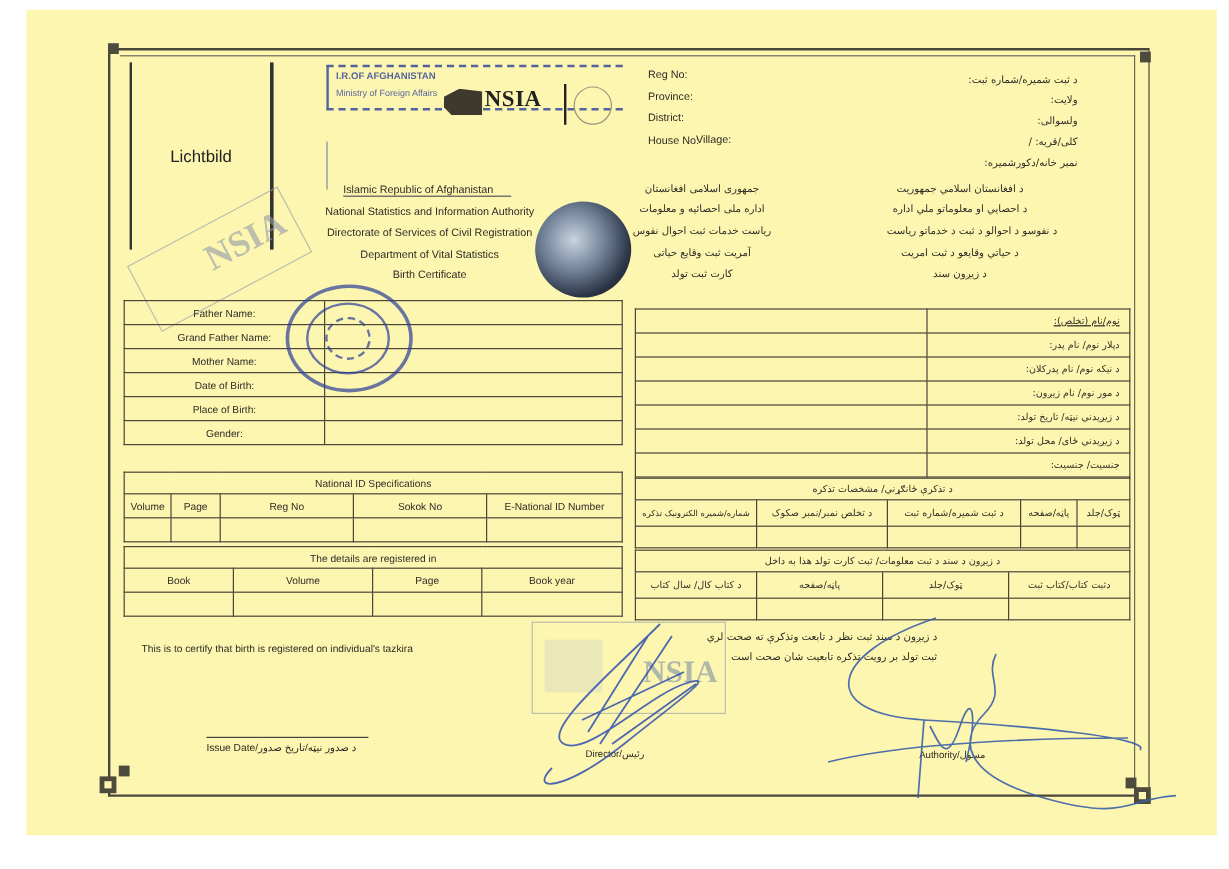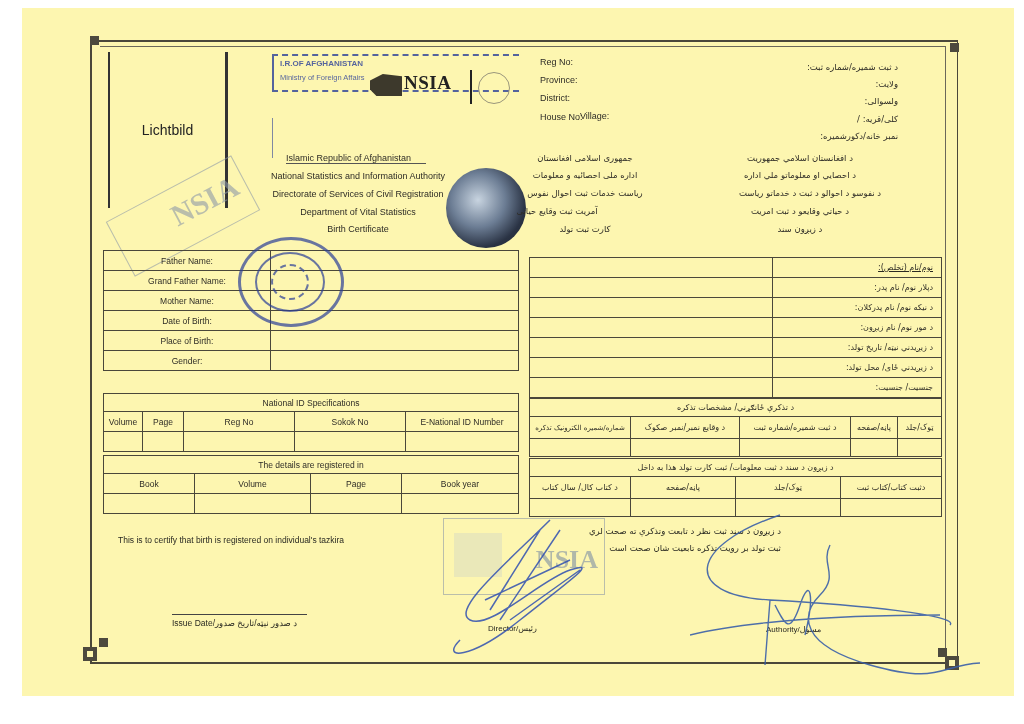--- a/index.html
+++ b/index.html
@@ -72,21 +72,21 @@
 <div class="en-hdr" style="top:171px;">National Statistics and Information Authority</div>
 <div class="en-hdr" style="top:189px;">Directorate of Services of Civil Registration</div>
 <div class="en-hdr" style="top:207px;">Department of Vital Statistics</div>
 <div class="en-hdr" style="top:224px;">Birth Certificate</div>
 
 <div class="hologram"></div>
 
 <div class="fa-hdr" style="left:520px;top:153px;width:130px;">جمهوری اسلامی افغانستان</div>
 <div class="fa-hdr" style="left:520px;top:170px;width:130px;">اداره ملی احصائیه و معلومات</div>
 <div class="fa-hdr" style="left:520px;top:188px;width:130px;">ریاست خدمات ثبت احوال نفوس</div>
-<div class="fa-hdr" style="left:492px;top:206px;width:130px;">آمریت ثبت وقایع حیاتی</div>
+<div class="fa-hdr" style="left:520px;top:206px;width:130px;">آمریت ثبت وقایع حیاتی</div>
 <div class="fa-hdr" style="left:520px;top:224px;width:130px;">کارت ثبت تولد</div>
 
 <div class="fa-hdr" style="left:730px;top:153px;width:140px;">د افغانستان اسلامي جمهوریت</div>
 <div class="fa-hdr" style="left:730px;top:170px;width:140px;">د احصایي او معلوماتو ملي اداره</div>
 <div class="fa-hdr" style="left:730px;top:188px;width:160px;">د نفوسو د احوالو د ثبت د خدماتو ریاست</div>
 <div class="fa-hdr" style="left:730px;top:206px;width:140px;">د حیاتي وقایعو د ثبت امریت</div>
 <div class="fa-hdr" style="left:730px;top:224px;width:140px;">د زیږون سند</div>
 
 <div class="reg-lbl" style="top:57px;">Reg No:</div>
 <div class="reg-lbl" style="top:75px;">Province:</div>
@@ -193,21 +193,21 @@
   </tbody>
 </table>
 
 <table class="tbl-fa" style="left:529px;top:398px;width:413px;">
   <tbody>
     <tr style="height:18px;">
         <td colspan="5">د تذکرې ځانګړني/ مشخصات تذکره</td>
       </tr>
     <tr style="height:22px;">
       <td class="small-fa" style="width:100px;">شماره/شمیره الکترونیک تذکره</td>
-      <td style="width:108px;">د وقایع نمبر/نمبر صکوک</td>
+      <td style="width:108px;">د تخلص نمبر/نمبر صکوک</td>
       <td style="width:110px;">د ثبت شمیره/شماره ثبت</td>
       <td style="width:46px;">پاڼه/صفحه</td>
       <td>ټوک/جلد</td>
     </tr>
     <tr style="height:18px;">
       <td></td>
       <td></td>
       <td></td>
       <td></td>
       <td></td>

